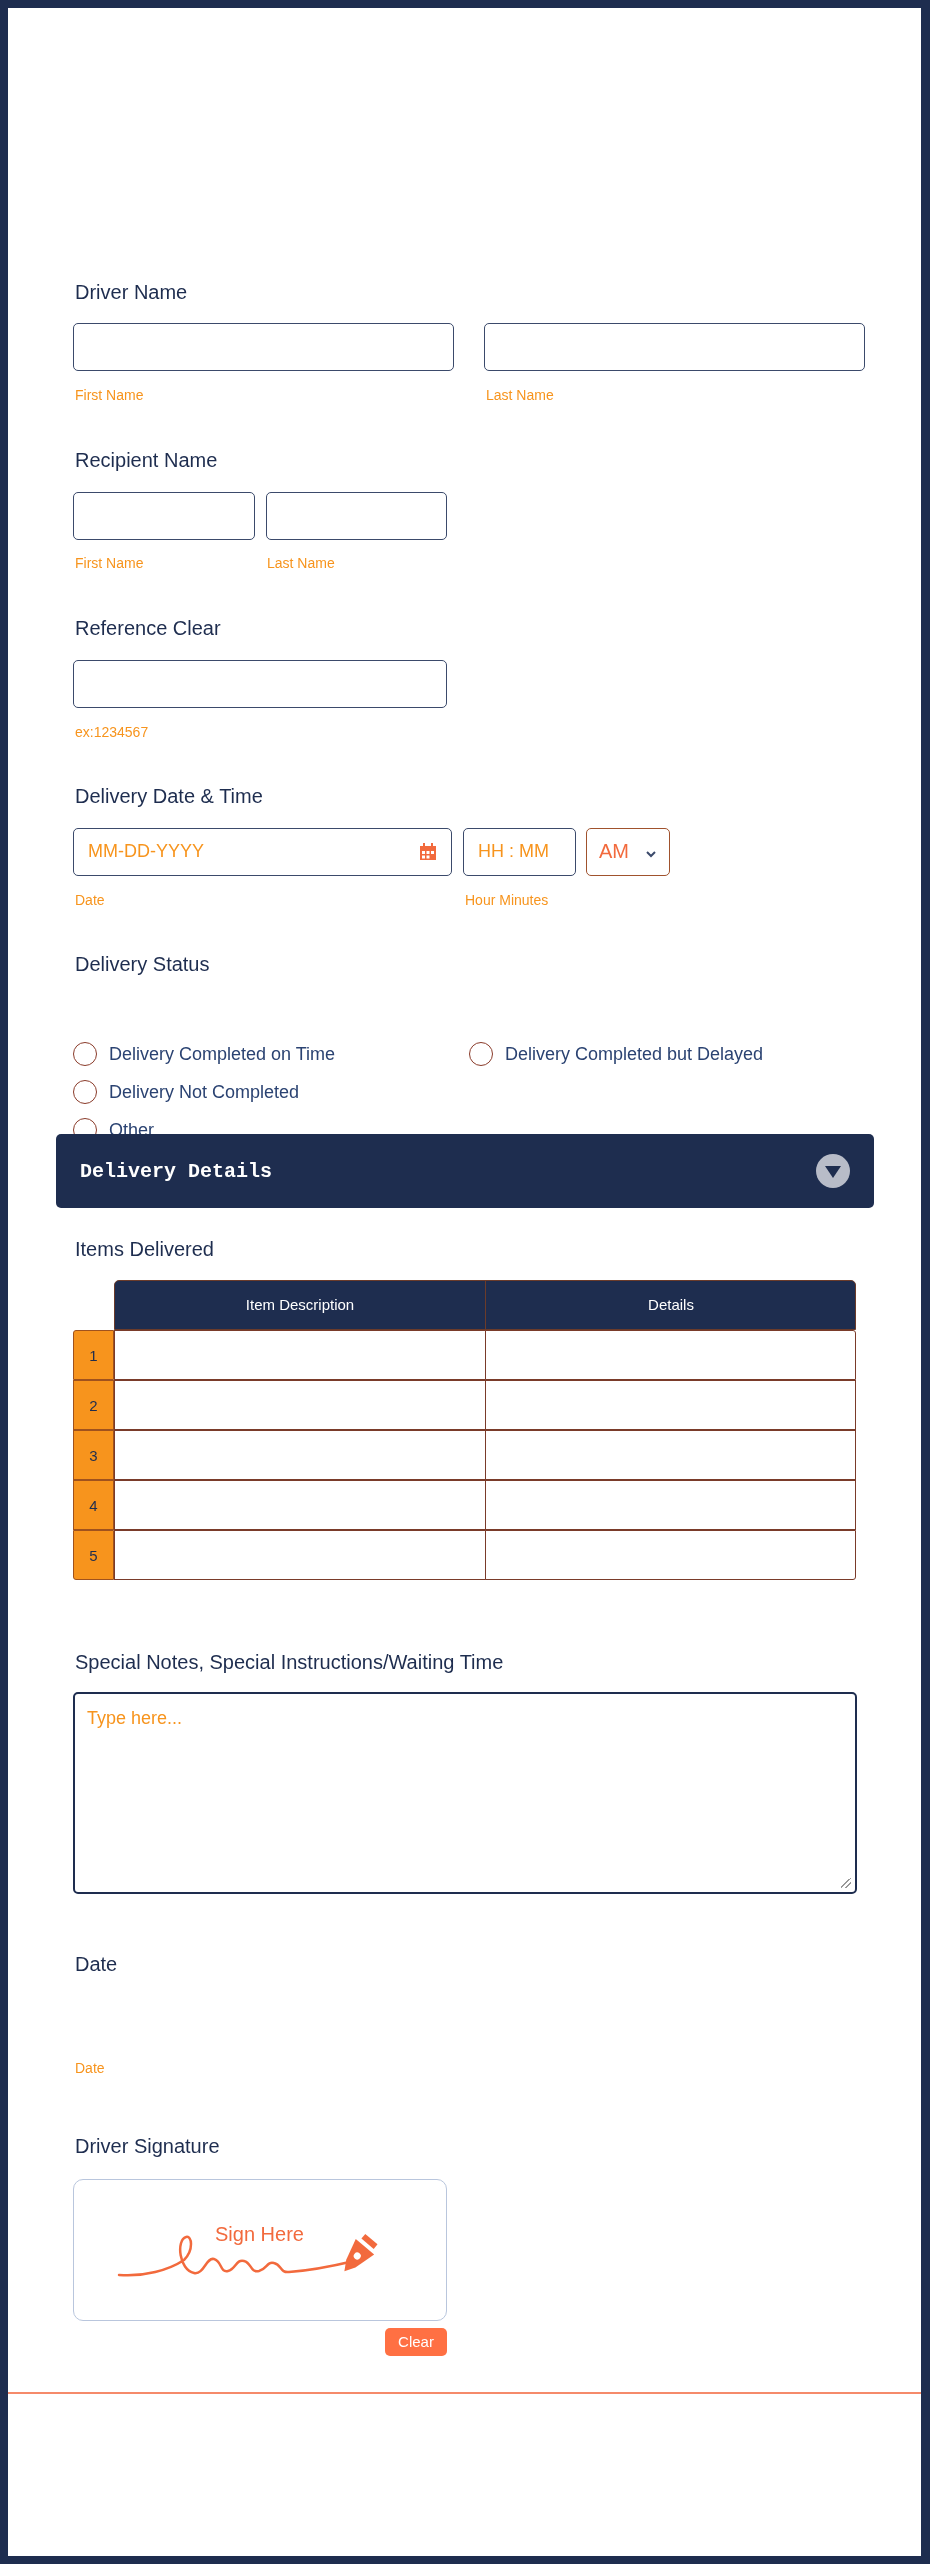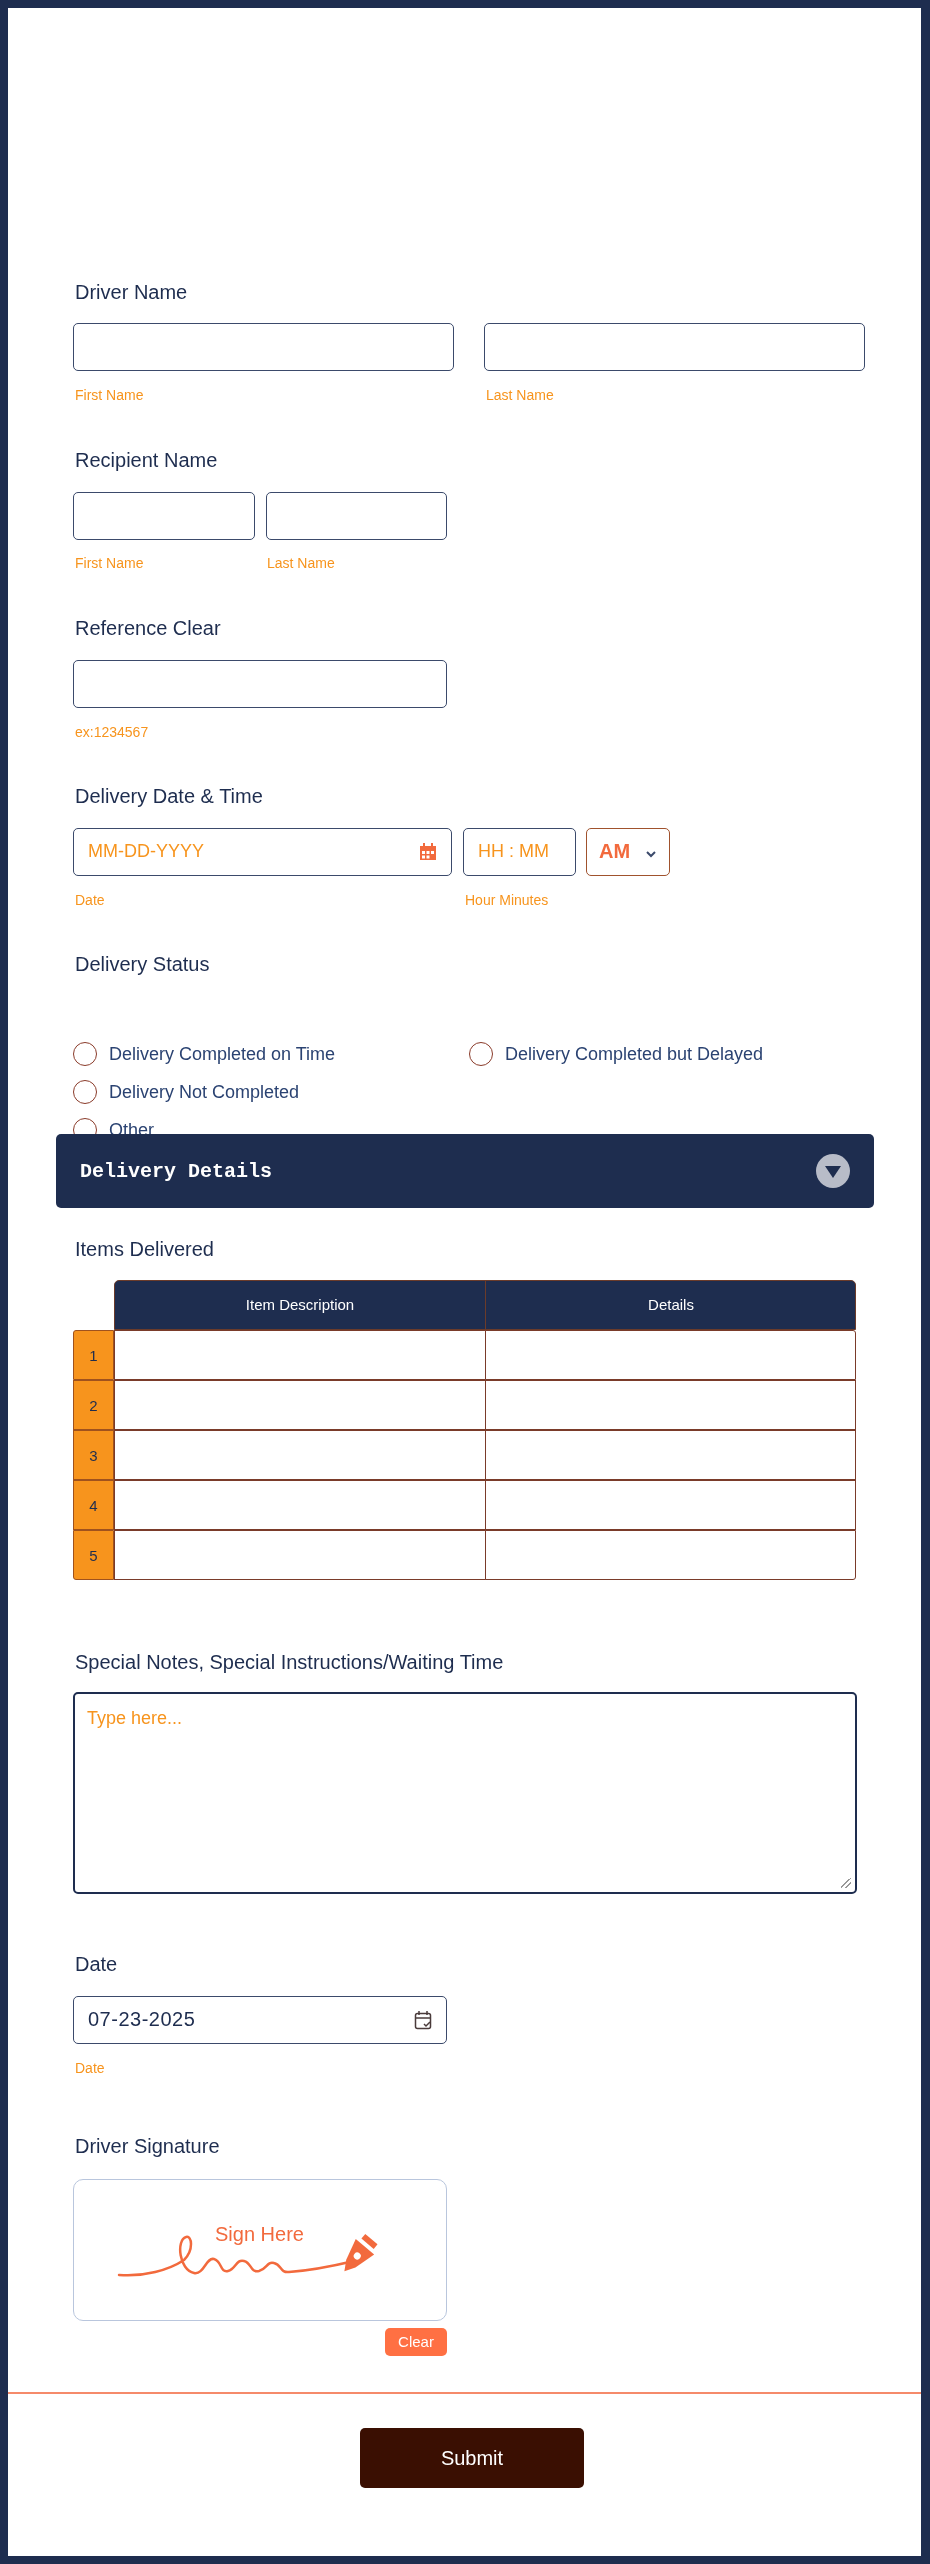--- a/index.html
+++ b/index.html
@@ -81,21 +81,21 @@
         <rect x="3" y="12.5" width="3" height="3" fill="#fff"></rect>
         <rect x="7.5" y="12.5" width="3" height="3" fill="#fff"></rect>
       </svg>
     </span>
   </div>
   <div class="sublabel" style="left:67px; top:884px;">Date</div>
   <div class="input" style="left:455px; top:820px; width:113px;">
     <span class="placeholder">HH : MM</span>
   </div>
   <div class="sublabel" style="left:457px; top:884px;">Hour Minutes</div>
-  <div class="input" style="left:578px; top:820px; width:84px; border-color:#a0522d;font-weight:bold;">
+  <div class="input" style="left:578px; top:820px; width:84px; border-color:#a0522d;">
     <span style="position:absolute; left:12px; top:11px; font-size:20px; color:#f26a3d;">AM</span>
     <span style="position:absolute; right:12px; top:16px;">
       <svg width="12" height="10" viewBox="0 0 12 10">
           <polyline points="2,3 6,7 10,3" fill="none" stroke="#3b4a6b" stroke-width="2"></polyline>
         </svg>
     </span>
   </div>
 
   <div class="label" style="top:945px;">Delivery Status</div>
   <div class="radio-row" style="left:65px; top:990px;">
@@ -148,43 +148,30 @@
     <div class="mcell" style="left:412px; top:250px; width:371px; border-radius:0 0 3px 0;"></div>
   </div>
 
   <div class="label" style="top:1643px;">Special Notes, Special Instructions/Waiting Time</div>
   <div class="textarea" style="left:65px;">
     <span class="placeholder">Type here...</span>
     <span class="resize-grip"></span>
   </div>
 
   <div class="label" style="top:1945px;">Date</div>
-  <div class="input" style="left:65px; top:1988px; width:374px;">
-    <span class="value-text">07-23-2025</span>
-    <span style="position:absolute; right:14px; top:13px;">
-      <svg width="18" height="20" viewBox="0 0 18 20">
-        <rect x="1.5" y="3.5" width="15" height="15" rx="2" fill="none" stroke="#4a3b3b" stroke-width="1.5"></rect>
-        <line x1="1.5" y1="8" x2="16.5" y2="8" stroke="#4a3b3b" stroke-width="1.5"></line>
-        <line x1="5" y1="1" x2="5" y2="5" stroke="#4a3b3b" stroke-width="1.5"></line>
-        <line x1="13" y1="1" x2="13" y2="5" stroke="#4a3b3b" stroke-width="1.5"></line>
-        <polyline points="10,14 12,16 16,12" fill="none" stroke="#4a3b3b" stroke-width="1.5"></polyline>
-      </svg>
-    </span>
-  </div>
   <div class="sublabel" style="left:67px; top:2052px;">Date</div>
 
   <div class="label" style="top:2127px;">Driver Signature</div>
   <div class="sig-box" style="left:65px;">
     <span class="sig-text">Sign Here</span>
     <svg width="300" height="80" viewBox="0 0 300 80" style="position:absolute; left:40px; top:35px;">
       <path d="M5,60 C30,62 55,55 70,45 C80,35 78,20 72,22 C62,25 65,55 80,58 C90,60 92,42 100,44 C108,46 106,58 114,56 C122,54 122,44 130,46 C138,48 136,58 145,56 C153,54 153,46 160,48 C168,50 166,58 175,57 C190,56 215,52 240,46" fill="none" stroke="#f26a3d" stroke-width="2.5" stroke-linecap="round"></path>
       <g transform="translate(240,20) rotate(40)">
         <rect x="8" y="-8" width="16" height="6" fill="#f26a3d"></rect>
         <path d="M4,2 L28,2 L22,24 L16,34 L10,24 Z" fill="#f26a3d"></path>
         <circle cx="16" cy="14" r="3.5" fill="#fff"></circle>
       </g>
     </svg>
   </div>
   <div class="clear-btn" style="left:377px;">Clear</div>
 
   <div class="footer-line"></div>
-  <div class="submit-btn">Submit</div>
 </div>
 
 </body></html>

